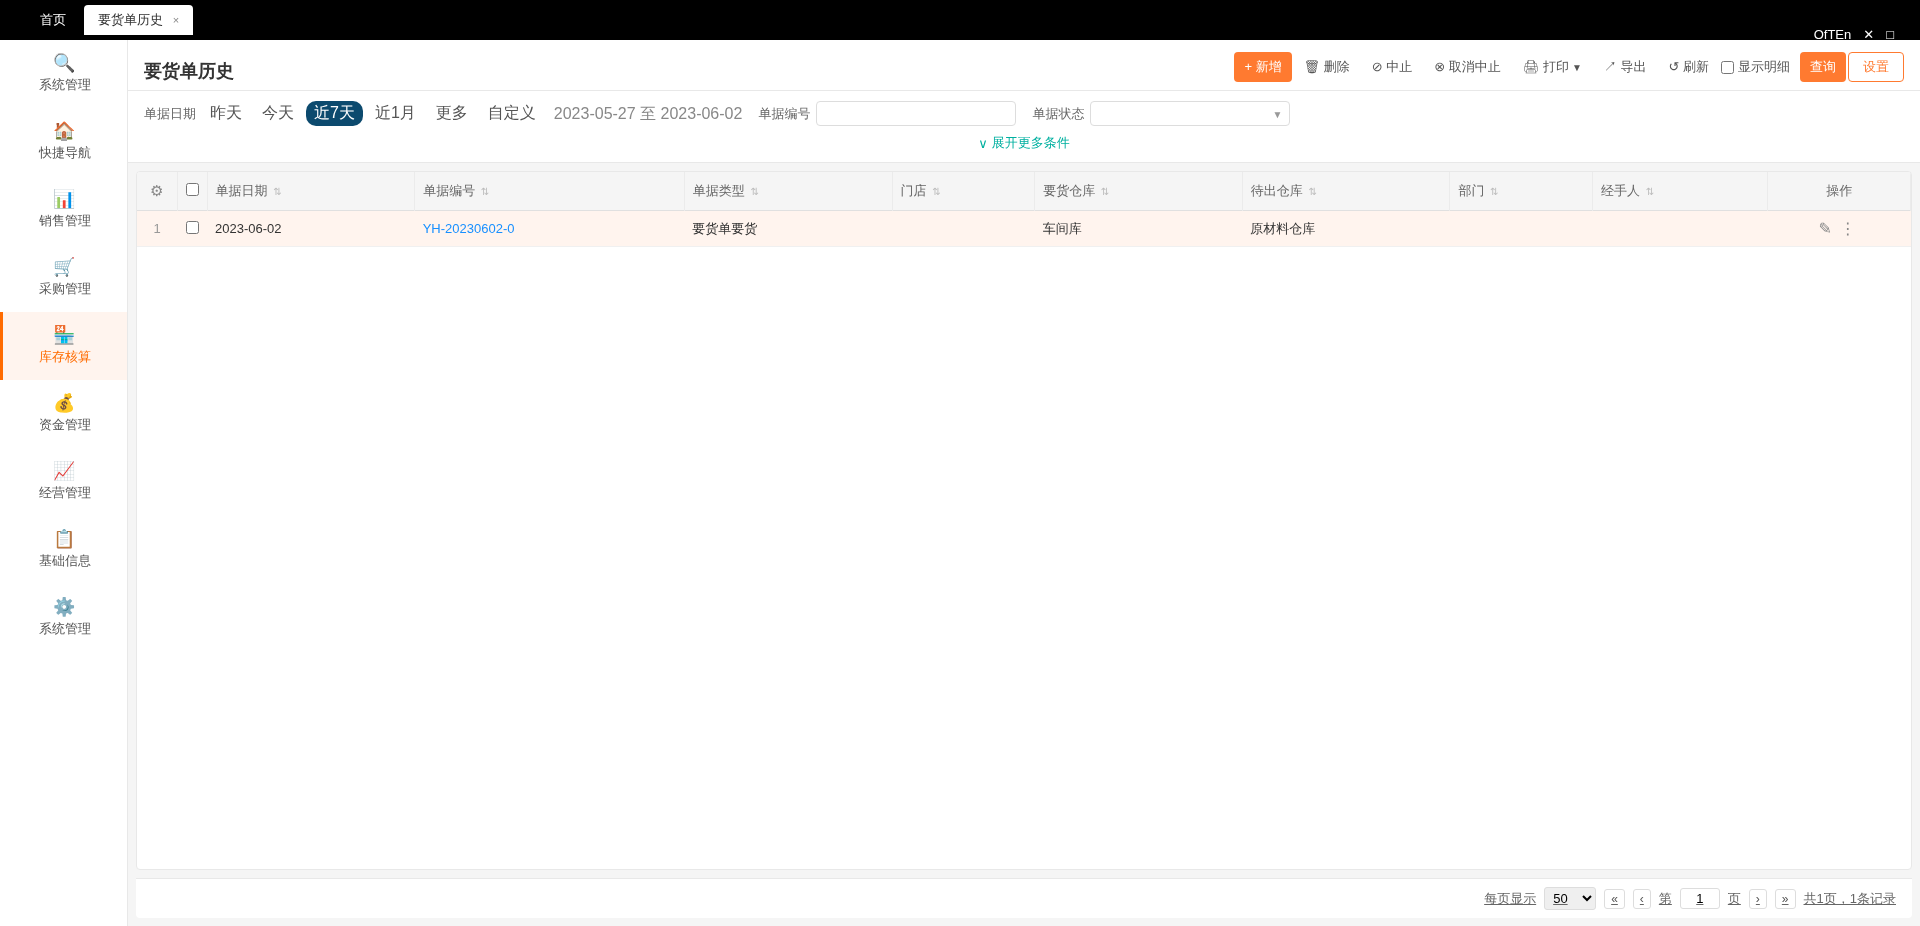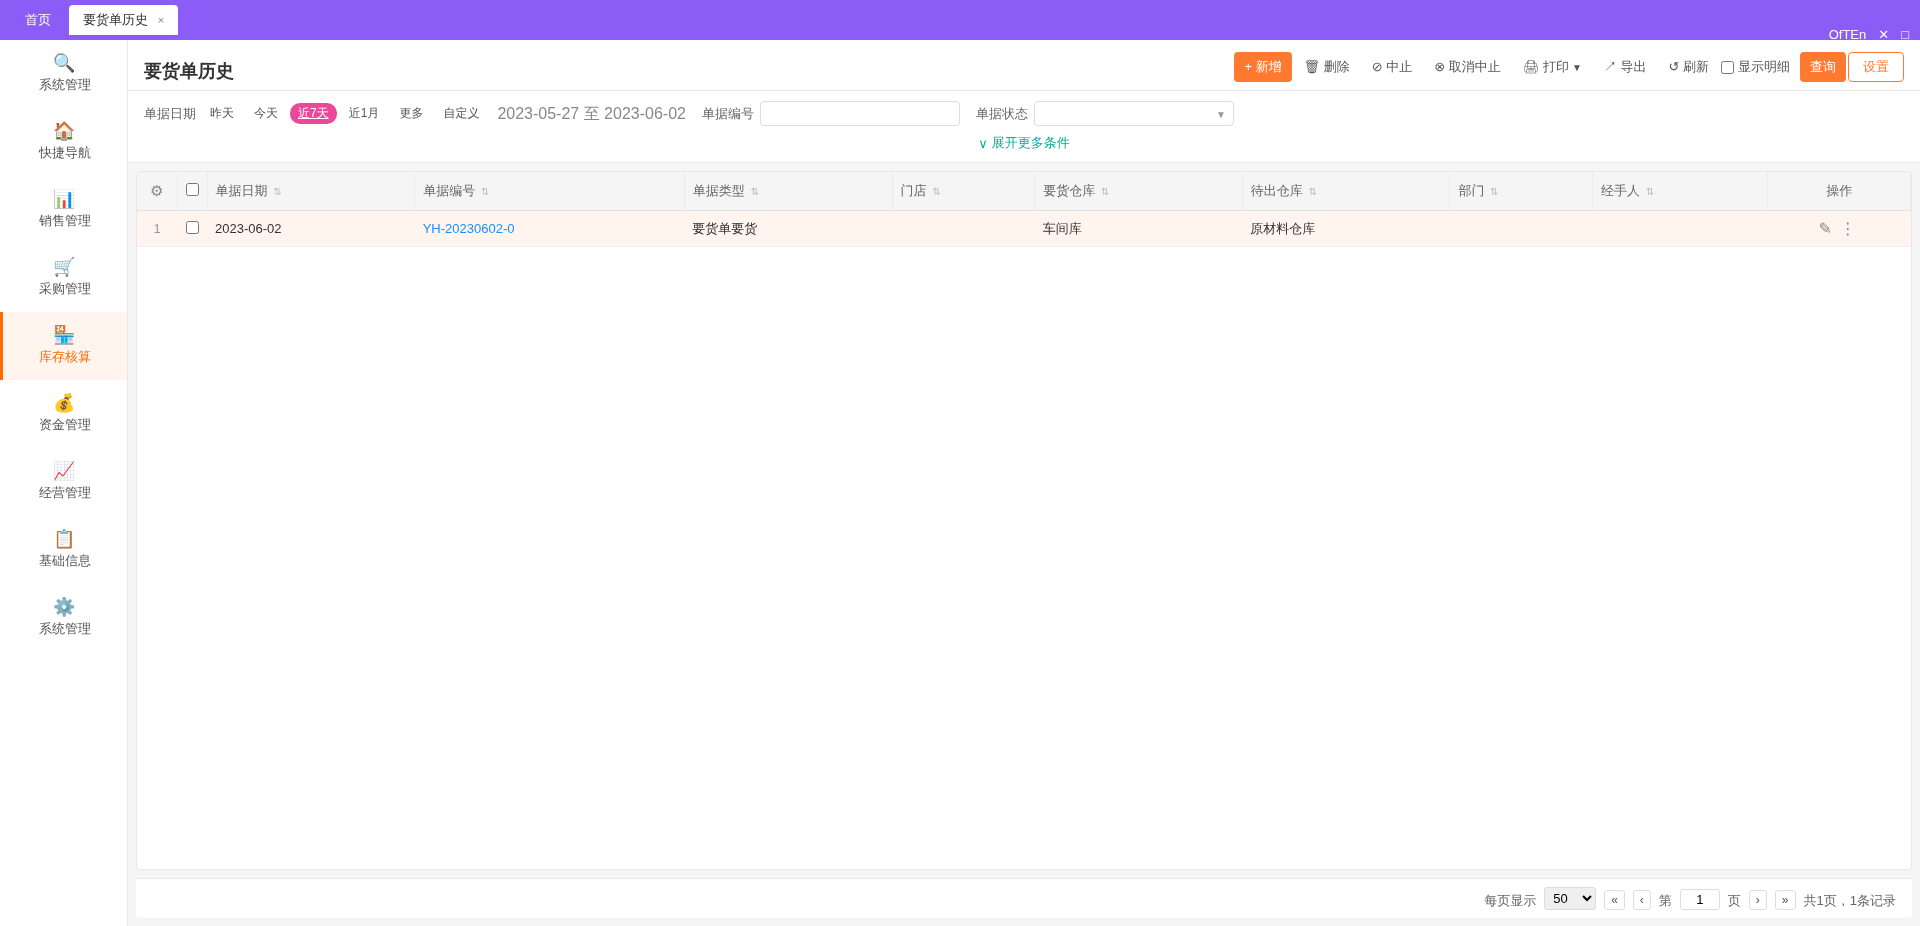--- a/index.html
+++ b/index.html
@@ -1,24 +1,24 @@
 <!DOCTYPE html>
 <html><head>
   <meta charset="utf-8">
   <style>
     * { box-sizing: border-box; margin: 0; padding: 0; font-family: 'Microsoft YaHei', Arial, sans-serif; font-size: 13px; }
     body { display: flex; flex-direction: column; height: 926px; overflow: hidden; background: #f5f5f5; }
 
     
     .top-bar {
-      background: #8b5cf6;
+      background: #000000;
       height: 40px;
       display: flex;
       align-items: center;
-      padding: 0 11px;
+      padding: 0 26px;
       color: white;
       flex-shrink: 0;
       gap: 4px;
     }
     .top-tab {
       padding: 6px 14px;
       border-radius: 4px 4px 0 0;
       cursor: pointer;
       font-size: 13px;
       color: white;
@@ -157,27 +157,26 @@
       display: flex;
       align-items: center;
       gap: 6px;
     }
     .filter-label { color: #666; font-size: 13px; white-space: nowrap; }
     .date-tags { display: flex; gap: 4px; }
     .date-tag {
       padding: 2px 8px;
       border-radius: 10px;
       cursor: pointer;
-      font-size: 12px;
+      font-size: 16px;
       color: #555;
     }
     .date-tag.active {
-      background: #ec4899;
+      background: #0c4a6e;
       color: white;
-      text-decoration: underline;
     }
     .date-range { font-size: 16px; color: #888; margin-top: 2px; }
     .filter-input {
       border: 1px solid #ddd;
       border-radius: 4px;
       padding: 4px 8px;
       font-size: 13px;
       width: 200px;
       outline: none;
       color: #333;
@@ -276,28 +275,29 @@
       color: #666;
       flex-shrink: 0;
     }
 
     
     .pagination {
       background: white;
       border-top: 1px solid #e8e8e8;
       padding: 8px 16px;
       display: flex;
-      align-items: flex-end;
+      align-items: center;
       justify-content: flex-end;
       gap: 8px;
       font-size: 13px;
       color: #666;
       flex-shrink: 0;
       margin: 0 8px 8px;
       border-radius: 0 0 4px 4px;
+      text-decoration: underline;
     }
     .page-size-select {
       border: 1px solid #ddd;
       border-radius: 3px;
       padding: 2px 4px;
       font-size: 13px;
     }
     .page-btn {
       padding: 2px 6px;
       border: 1px solid #ddd;

